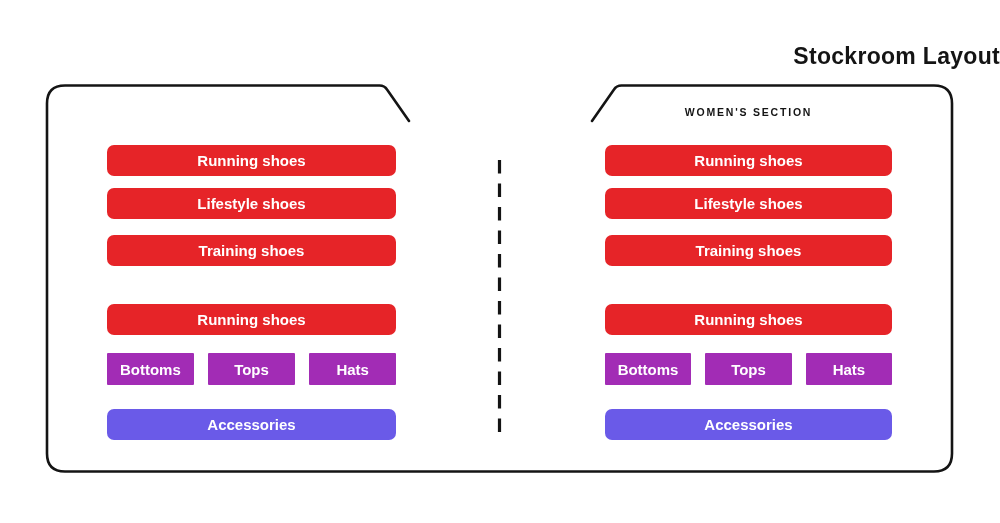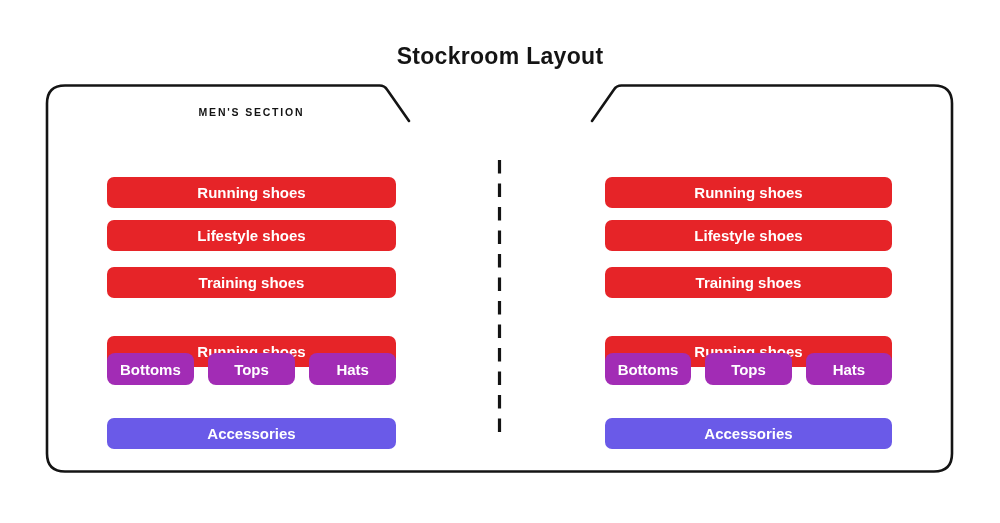--- a/index.html
+++ b/index.html
@@ -11,76 +11,76 @@
     --background:#FFFFFF;
   }
   html,body{margin:0;padding:0;}
   body{
     width:1000px;height:523px;position:relative;overflow:hidden;
     background:var(--background);
     font-family:"Liberation Sans", sans-serif;
   }
   .title{
     position:absolute;top:43px;left:0;width:1000px;
-    text-align:center;font-size:23px;font-weight:800;
+    text-align:right;font-size:23px;font-weight:800;
     color:var(--outline-black);letter-spacing:.3px;
   }
   .room-svg{position:absolute;left:0;top:0;width:1000px;height:523px;}
   .section{position:absolute;top:104px;height:345px;}
   .section-mens{left:107px;width:289px;}
   .section-womens{left:605px;width:287px;}
   .section-label{
     position:absolute;top:2px;left:0;width:100%;text-align:center;
     font-size:10.5px;font-weight:bold;letter-spacing:1.8px;
     color:var(--outline-black);
   }
   .bar{
     position:absolute;left:0;width:100%;height:31px;border-radius:7px;
     display:flex;align-items:center;justify-content:center;
     color:var(--bar-text);font-size:15px;font-weight:600;
   }
-  .shelf{background:var(--shelf-red);margin-top:32px;}
+  .shelf{background:var(--shelf-red);}
   .shelf-1{top:41px}.shelf-2{top:84px}.shelf-3{top:131px}.shelf-4{top:200px}
   .cat-row{
     position:absolute;top:249px;left:0;width:100%;height:32px;
     display:flex;justify-content:space-between;
   }
   .cat{
-    position:static;width:30%;height:32px;border-radius:8px;
+    position:static;width:30%;height:32px;border-radius:1px;
     background:var(--category-purple);
     display:flex;align-items:center;justify-content:center;
     color:var(--bar-text);font-size:15px;font-weight:600;
   }
-  .accessories{top:314px;background:var(--accessories-blue);}
+  .accessories{top:305px;background:var(--accessories-blue);}
 </style>
 </head>
 <body>
 
 <div class="title">Stockroom Layout</div>
 
 <svg class="room-svg" viewBox="0 0 1000 523" xmlns="http://www.w3.org/2000/svg">
   <path d="M 409 121 L 387 89.5 Q 384.5 85.5 379.5 85.5 L 65 85.5 Q 47 85.5 47 103.5 L 47 453.5 Q 47 471.5 65 471.5 L 934 471.5 Q 952 471.5 952 453.5 L 952 103.5 Q 952 85.5 934 85.5 L 621.5 85.5 Q 616.5 85.5 614 89.5 L 592 121" fill="none" stroke="var(--outline-black)" stroke-width="2.6" stroke-linecap="round" stroke-linejoin="round"></path>
   <line x1="499.5" y1="160" x2="499.5" y2="441" stroke="var(--outline-black)" stroke-width="3.2" stroke-dasharray="13.5 10"></line>
 </svg>
 
 <div class="section section-mens">
-  <div class="section-label">MEN'S SECTION</div>
   <div class="bar shelf shelf-1">Running shoes</div>
   <div class="bar shelf shelf-2">Lifestyle shoes</div>
   <div class="bar shelf shelf-3">Training shoes</div>
   <div class="bar shelf shelf-4">Running shoes</div>
   <div class="cat-row">
     <div class="cat">Bottoms</div>
     <div class="cat">Tops</div>
     <div class="cat">Hats</div>
   </div>
   <div class="bar accessories">Accessories</div>
 </div>
 
 <div class="section section-womens">
+  <div class="section-label">WOMEN'S SECTION</div>
   <div class="bar shelf shelf-1">Running shoes</div>
   <div class="bar shelf shelf-2">Lifestyle shoes</div>
   <div class="bar shelf shelf-3">Training shoes</div>
   <div class="bar shelf shelf-4">Running shoes</div>
   <div class="cat-row">
     <div class="cat">Bottoms</div>
     <div class="cat">Tops</div>
     <div class="cat">Hats</div>
   </div>
   <div class="bar accessories">Accessories</div>

